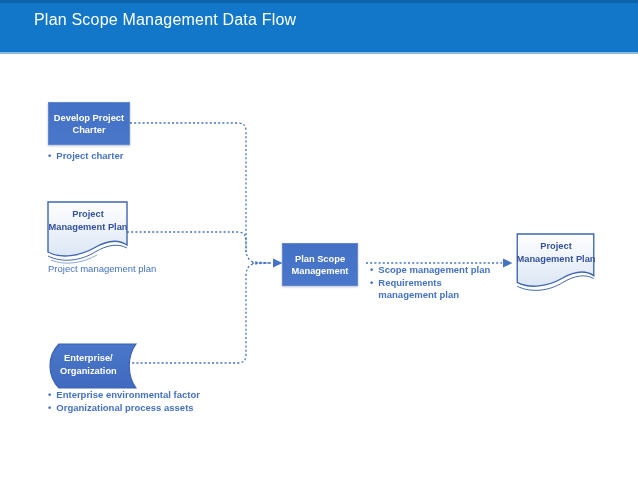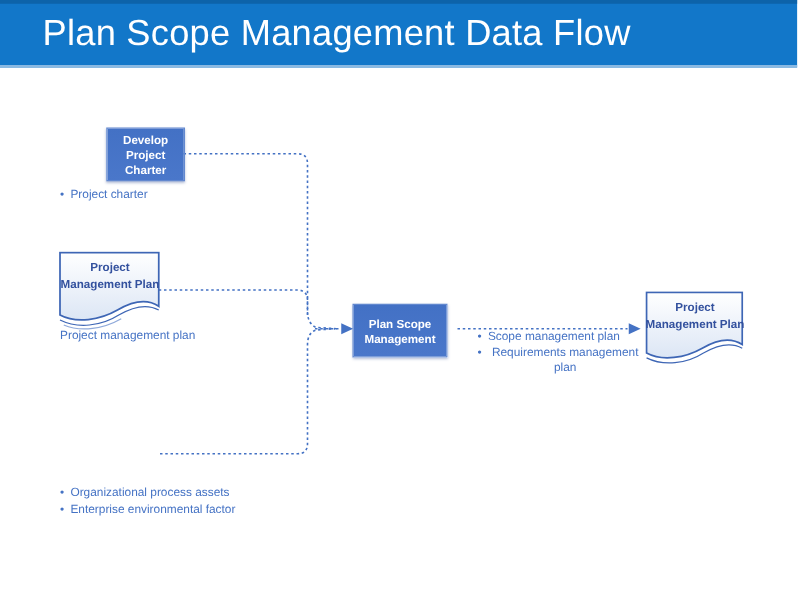--- a/index.html
+++ b/index.html
@@ -7,21 +7,21 @@
     position:relative;width:638px;height:478px;overflow:hidden;background:#ffffff;
     font-family:"Liberation Sans",sans-serif;
   }
   
   .header{
     position:absolute;top:0;left:0;width:638px;height:54px;
     background:#1277C9;border-bottom:2px solid #8AB9E2;box-sizing:border-box;
   }
   .top-strip{position:absolute;top:0;left:0;width:638px;height:3px;background:#0D63A9;}
   .title{
-    position:absolute;left:34px;top:11px;color:#ffffff;font-size:29px;
+    position:absolute;left:34px;top:11px;color:#ffffff;font-size:16px;
     font-weight:400;letter-spacing:.2px;white-space:nowrap;
   }
   
   .canvas{position:absolute;top:54px;left:0;width:638px;height:424px;}
   .abs{position:absolute;box-sizing:border-box;}
   
   .proc-box{
     background:linear-gradient(180deg,#4371C5 0%,#4A77CA 100%);
     border:1px solid #6288CF;
     color:#ffffff;font-weight:bold;font-size:9.3px;line-height:12px;
@@ -38,21 +38,21 @@
   
   .ent{z-index:3;}
   .ent svg{position:absolute;top:0;left:0;}
   .ent-label{
     position:absolute;left:8px;top:9px;width:80%;text-align:center;
     color:#ffffff;font-weight:bold;font-size:9.3px;line-height:12.5px;
   }
   
   .list{color:#4472C4;font-size:9.5px;line-height:12.6px;z-index:2;}
   .list .hd{margin:0 0 0 0;}
-  .li{display:flex;}
+  .li{display:flex;font-weight:bold;}
   .li::before{content:"\2022";margin-right:5px;flex:0 0 auto;}
   
   .connectors{position:absolute;top:0;left:0;z-index:1;pointer-events:none;}
 </style>
 </head>
 <body>
 
 <div class="slide">
 
   <div class="header">
@@ -67,21 +67,21 @@
         <path d="M130,123 L238,123 Q246,123 246,131 L246,249 Q246,259 253,262 L270,263"></path>
         <path d="M127,232 L239,232 Q246,233 246,240 L246,252"></path>
         <path d="M128,363 L238,363 Q246,363 246,355 L246,276 Q246,266 253,264 L268,263"></path>
         <path d="M252,263 L273,263"></path>
         <path d="M366,263 L502,263"></path>
       </g>
       <polygon points="273,258.6 282.5,263 273,267.4" fill="#4472C4"></polygon>
       <polygon points="503,258.6 512.5,263 503,267.4" fill="#4472C4"></polygon>
     </svg>
 
-    <div class="abs proc-box" style="left:48px;top:48px;width:63px;height:43px;margin-left:37px;">
+    <div class="abs proc-box" style="left:48px;top:48px;width:82px;height:43px;">
       <span>Develop Project Charter</span>
     </div>
 
     <div class="abs list" style="left:48px;top:96px;width:160px;">
       <div class="li">
         <span>Project charter</span>
       </div>
     </div>
 
     <div class="abs doc" style="left:47px;top:147px;width:82px;height:64px;">
@@ -96,35 +96,50 @@
         <path d="M1,55 C15,62 34,60 48,51 C60,44 71,42 80,47" fill="none" stroke="#3E66B5" stroke-width="1"></path>
         <path d="M4,59 C18,65 36,62 50,54" fill="none" stroke="#8FA9DA" stroke-width="1"></path>
       </svg>
       <div class="doc-label">Project Management Plan</div>
     </div>
 
     <div class="abs list" style="left:48px;top:209px;width:180px;">
       <div class="hd">Project management plan</div>
     </div>
 
+    <div class="abs ent" style="left:42px;top:289px;width:96px;height:46px;">
+      <svg width="96" height="46" viewBox="0 0 96 46">
+        <defs>
+          <linearGradient id="entGrad" x1="0" y1="0" x2="0" y2="1">
+            <stop offset="0" stop-color="#4B77CA"></stop>
+            <stop offset="1" stop-color="#3F6ABF"></stop>
+          </linearGradient>
+        </defs>
+        <path d="M17,1 H94 C85,13 85,33 94,45 H17 C5,33 5,13 17,1 Z" fill="url(#entGrad)" stroke="#3A62B5" stroke-width="1.2"></path>
+      </svg>
+      <div class="ent-label">
+        <div>Enterprise/</div>
+        <div>Organization</div>
+      </div>
+    </div>
 
     <div class="abs list" style="left:48px;top:335px;width:200px;">
       <div class="li">
-        <span>Organizational process assets</span>
+        <span>Enterprise environmental factor</span>
       </div>
       <div class="li">
-        <span>Enterprise environmental factor</span>
+        <span>Organizational process assets</span>
       </div>
     </div>
 
     <div class="abs proc-box" style="left:282px;top:189px;width:76px;height:43px;">
       <span>Plan Scope Management</span>
     </div>
 
-    <div class="abs list" style="left:382px;top:210px;width:132px;text-align:center;">
+    <div class="abs list" style="left:370px;top:210px;width:132px;">
       <div class="li">
         <span>Scope management plan</span>
       </div>
       <div class="li">
         <span>Requirements management plan</span>
       </div>
     </div>
 
     <div class="abs doc" style="left:516px;top:179px;width:80px;height:62px;">
       <svg width="80" height="62" viewBox="0 0 82 64">

